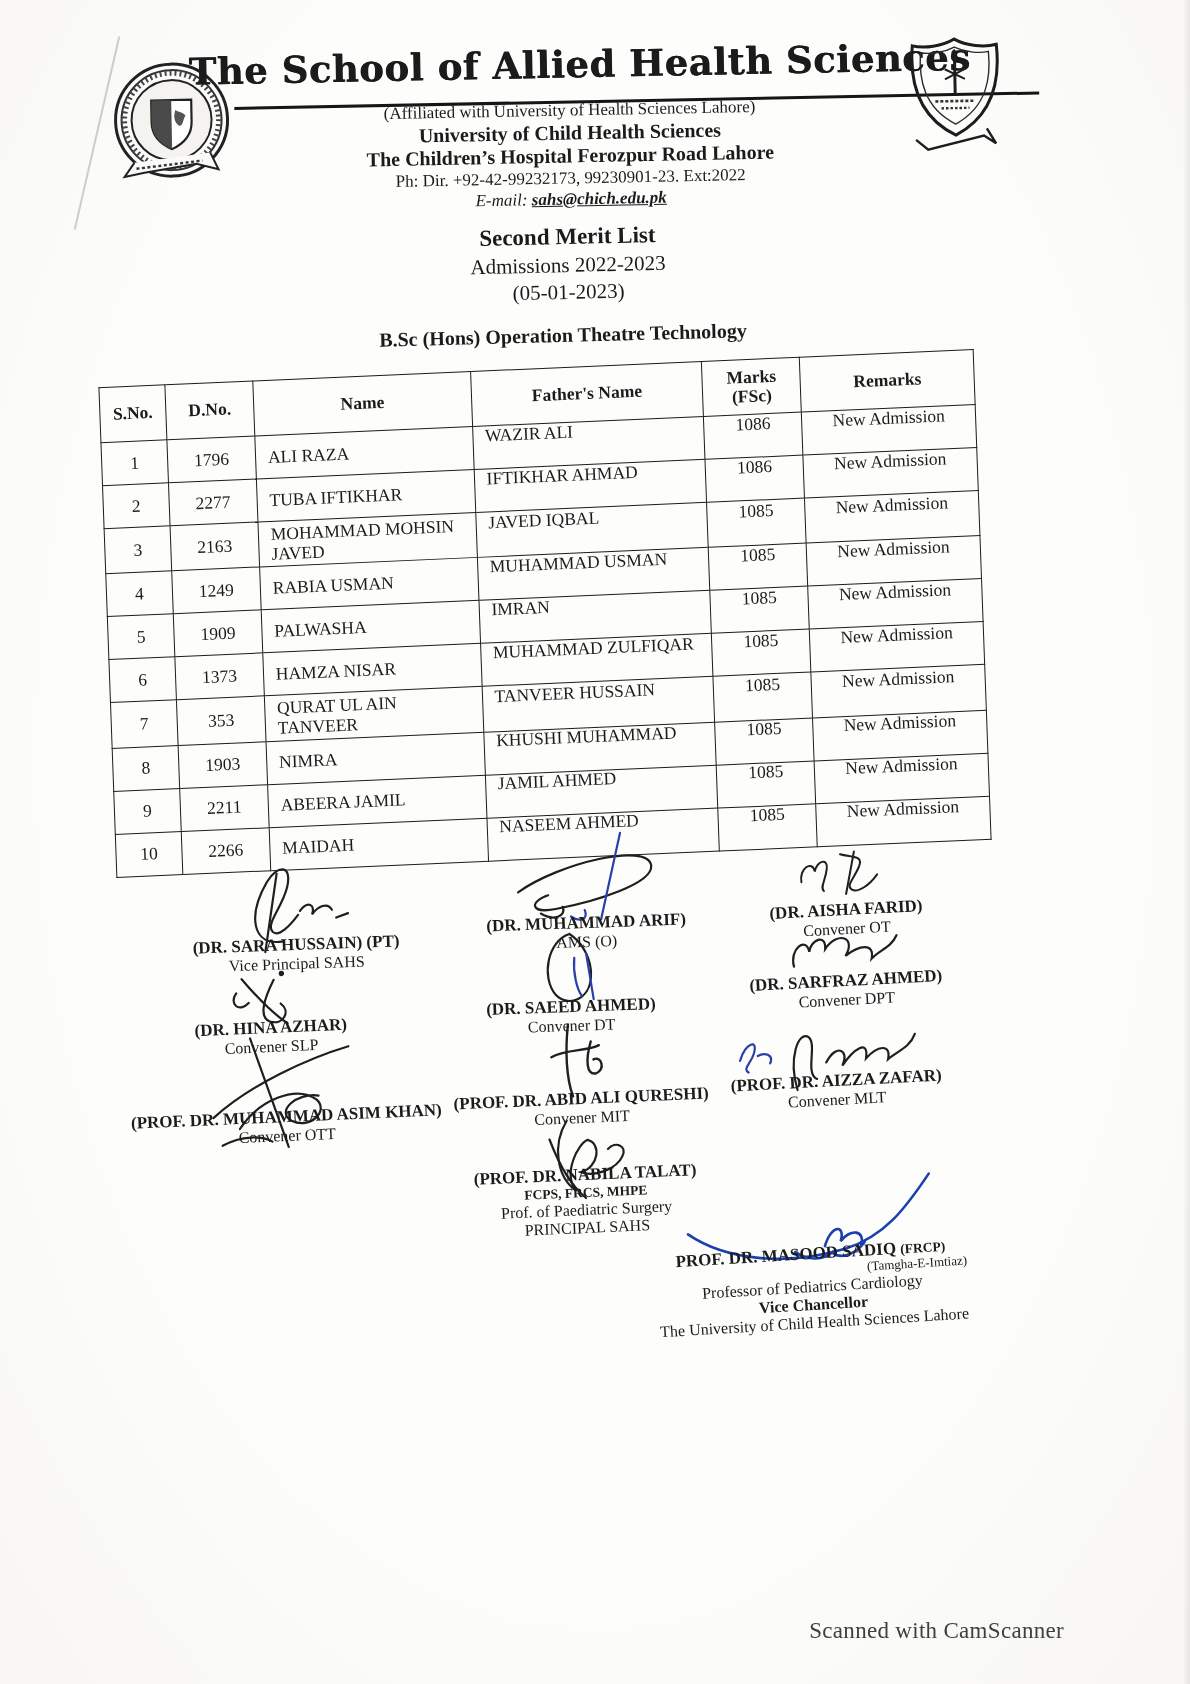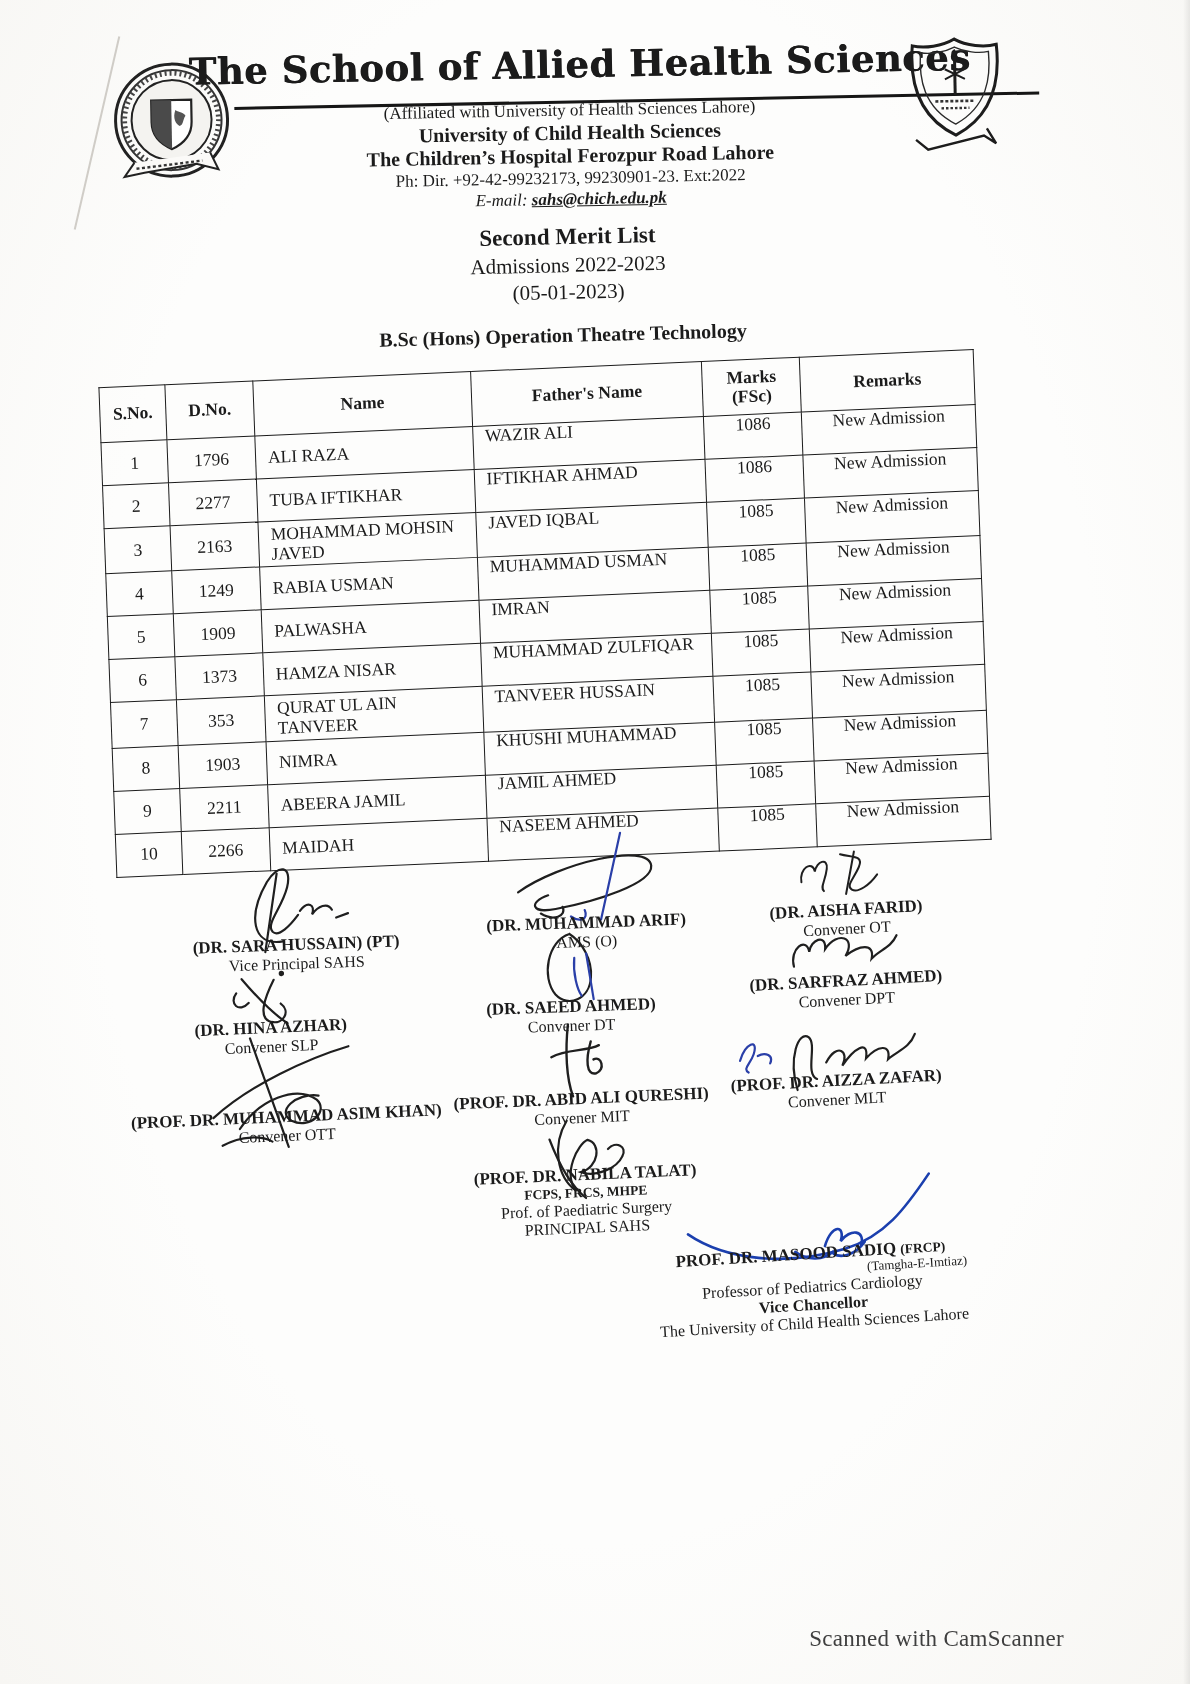--- a/index.html
+++ b/index.html
@@ -82,21 +82,21 @@
   .sig-aizza   { left:700px; top:1008px; width:270px; transform:rotate(-3deg); }
   .sig-aizza svg { margin-bottom:-32px; }
   .sig-nabila  { left:445px; top:1110px; width:280px; transform:rotate(-2.5deg); }
   .sig-nabila svg { margin-bottom:-40px; }
   .sig-masood  { left:630px; top:1163px; width:360px; transform:rotate(-3.5deg); }
   .sig-masood svg { margin-bottom:-34px; }
   .tamgha { display:block; text-align:right; margin-right:24px;
     font-size:13px; margin-top:-2px; }
   .vc-bold { font-weight:bold; }
 
-  .camscanner { position:absolute; right:126px; bottom:32px;
+  .camscanner { position:absolute; right:126px; bottom:40px;
     font-size:23px; color:#3f3f3f; letter-spacing:.3px; }
 </style>
 </head>
 <body>
 
 <div class="sheet">
   <div class="edge-right"></div>
   <div class="crease"></div>
 
   <div class="header">

